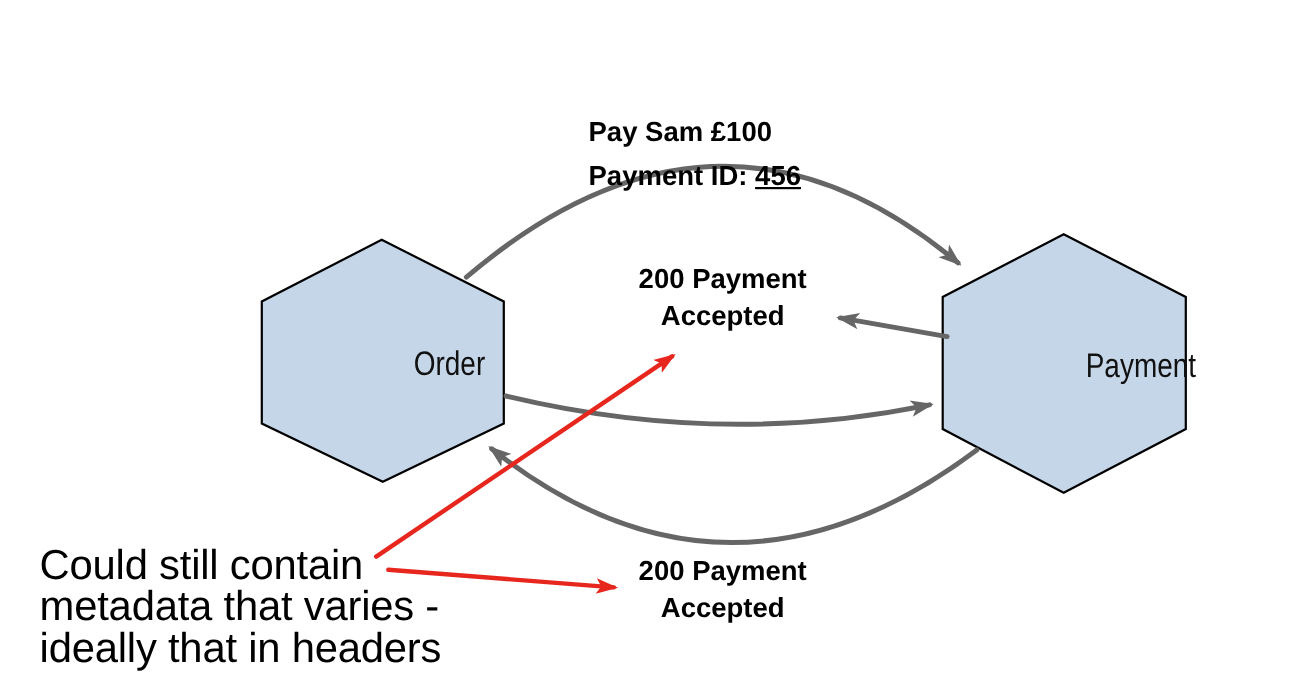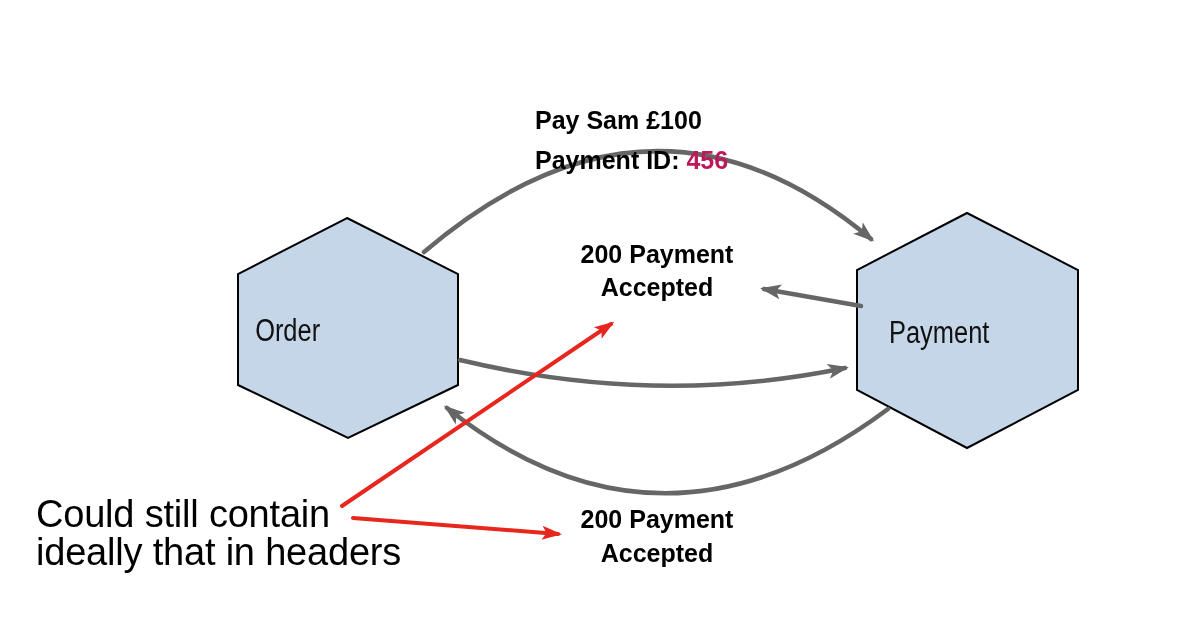--- a/index.html
+++ b/index.html
@@ -40,21 +40,21 @@
   .t { position: absolute; color: #000000; }
   .top-msg {
     left: 535px;
     top: 63px;
     font-size: 25px;
     font-weight: 700;
     line-height: 40px;
     white-space: nowrap;
     margin-top: 37px;
   }
-  .green { color: #be185d; }
+  .green { color: #000000; text-decoration: underline; }
   .mid-resp {
     left: 507px;
     top: 238px;
     width: 300px;
     text-align: center;
     font-size: 25px;
     font-weight: 700;
     line-height: 33px;
   }
   .bot-resp {
@@ -71,31 +71,31 @@
     top: 495px;
     font-size: 38px;
     font-weight: 400;
     line-height: 38px;
     letter-spacing: -0.2px;
     white-space: nowrap;
   }
   .node-label {
     position: absolute;
     width: 200px;
-    text-align: left;
+    text-align: right;
     font-size: 31px;
     color: #111111;
     white-space: nowrap;
   }
   .node-label span {
     display: inline-block;
     transform: scaleX(0.82);
   }
   .node-order   { left: 248px; top: 313px; }
-  .node-payment { left: 878px; top: 315px; }
+  .node-payment { left: 898px; top: 315px; }
 </style>
 </head>
 <body>
 
 <div class="canvas">
 
   <svg class="layer" width="1190" height="628" viewBox="0 0 1190 628">
     <defs>
       <marker id="ah-gray" markerUnits="userSpaceOnUse" markerWidth="24" markerHeight="20" refX="17" refY="9" orient="auto">
         <path d="M0,1.5 L21,9 L0,16.5 L5,9 Z" fill="#666666"></path>
@@ -137,16 +137,17 @@
     <div>Accepted</div>
   </div>
 
   <div class="t bot-resp">
     <div>200 Payment</div>
     <div>Accepted</div>
   </div>
 
   <div class="t annot">
     <div>Could still contain</div>
+    <div>metadata that varies -</div>
     <div>ideally that in headers</div>
   </div>
 
 </div>
 
 </body></html>

